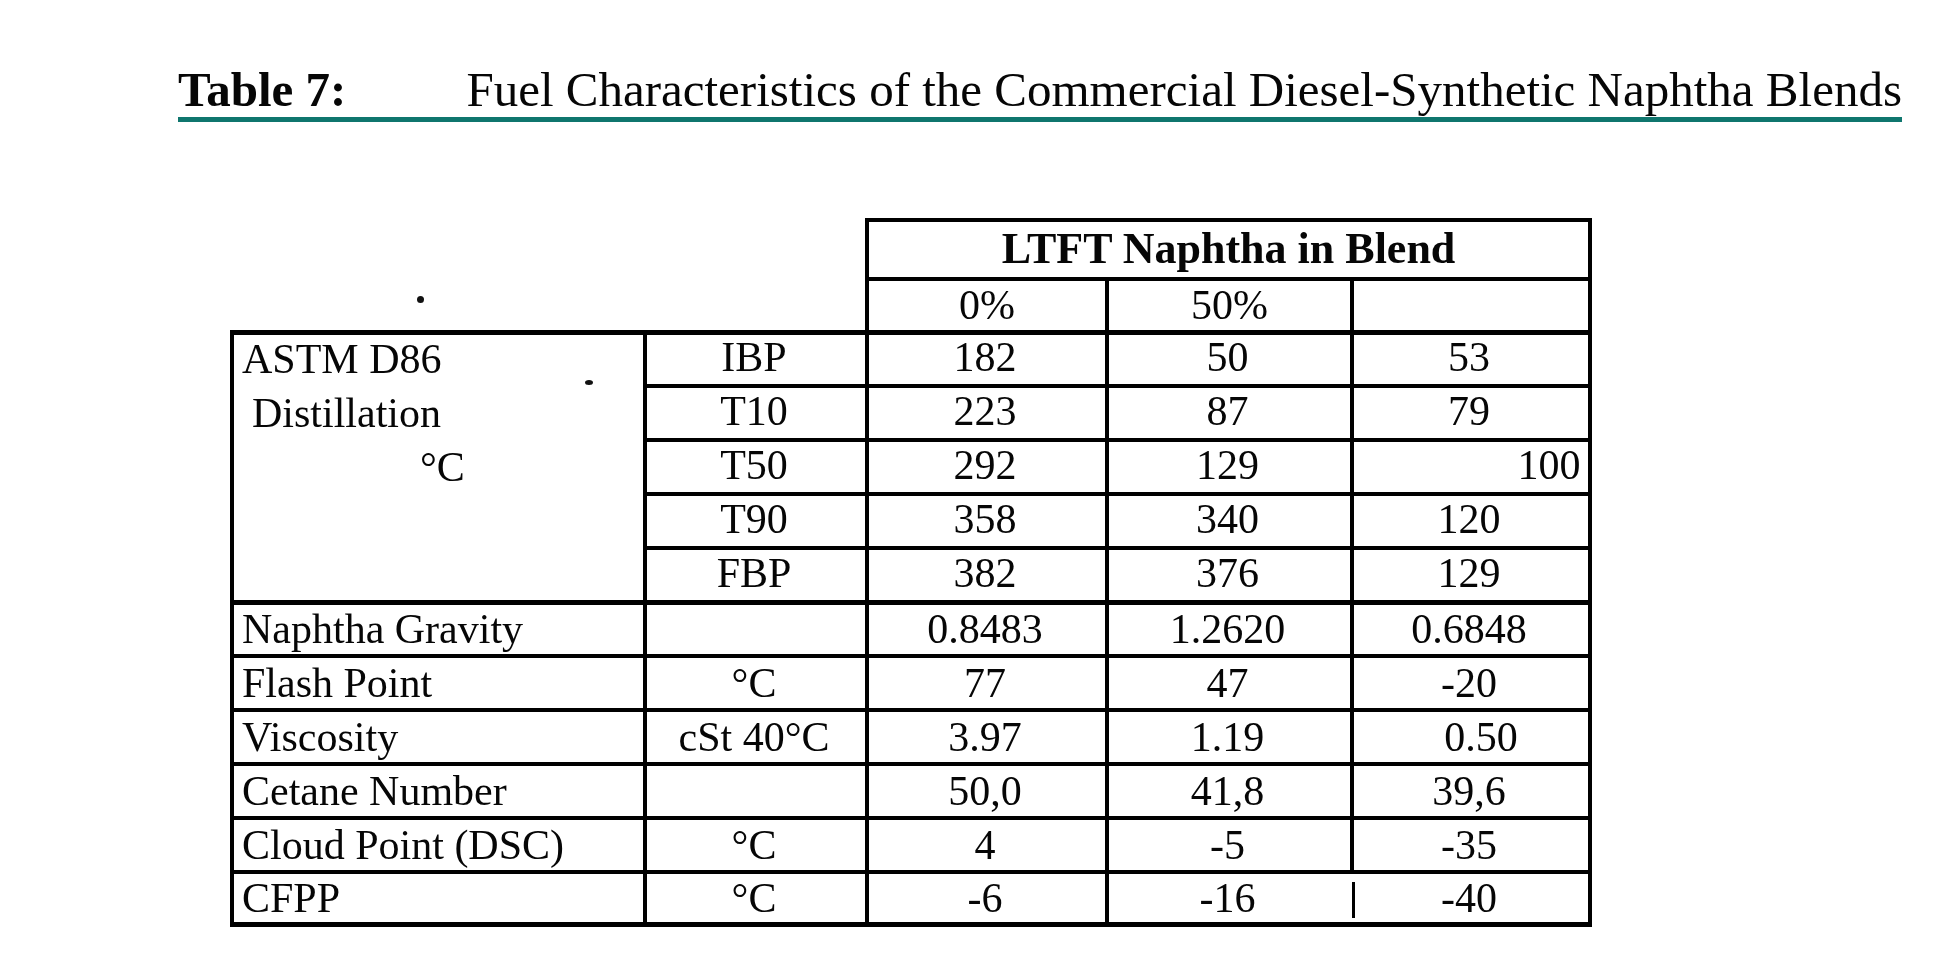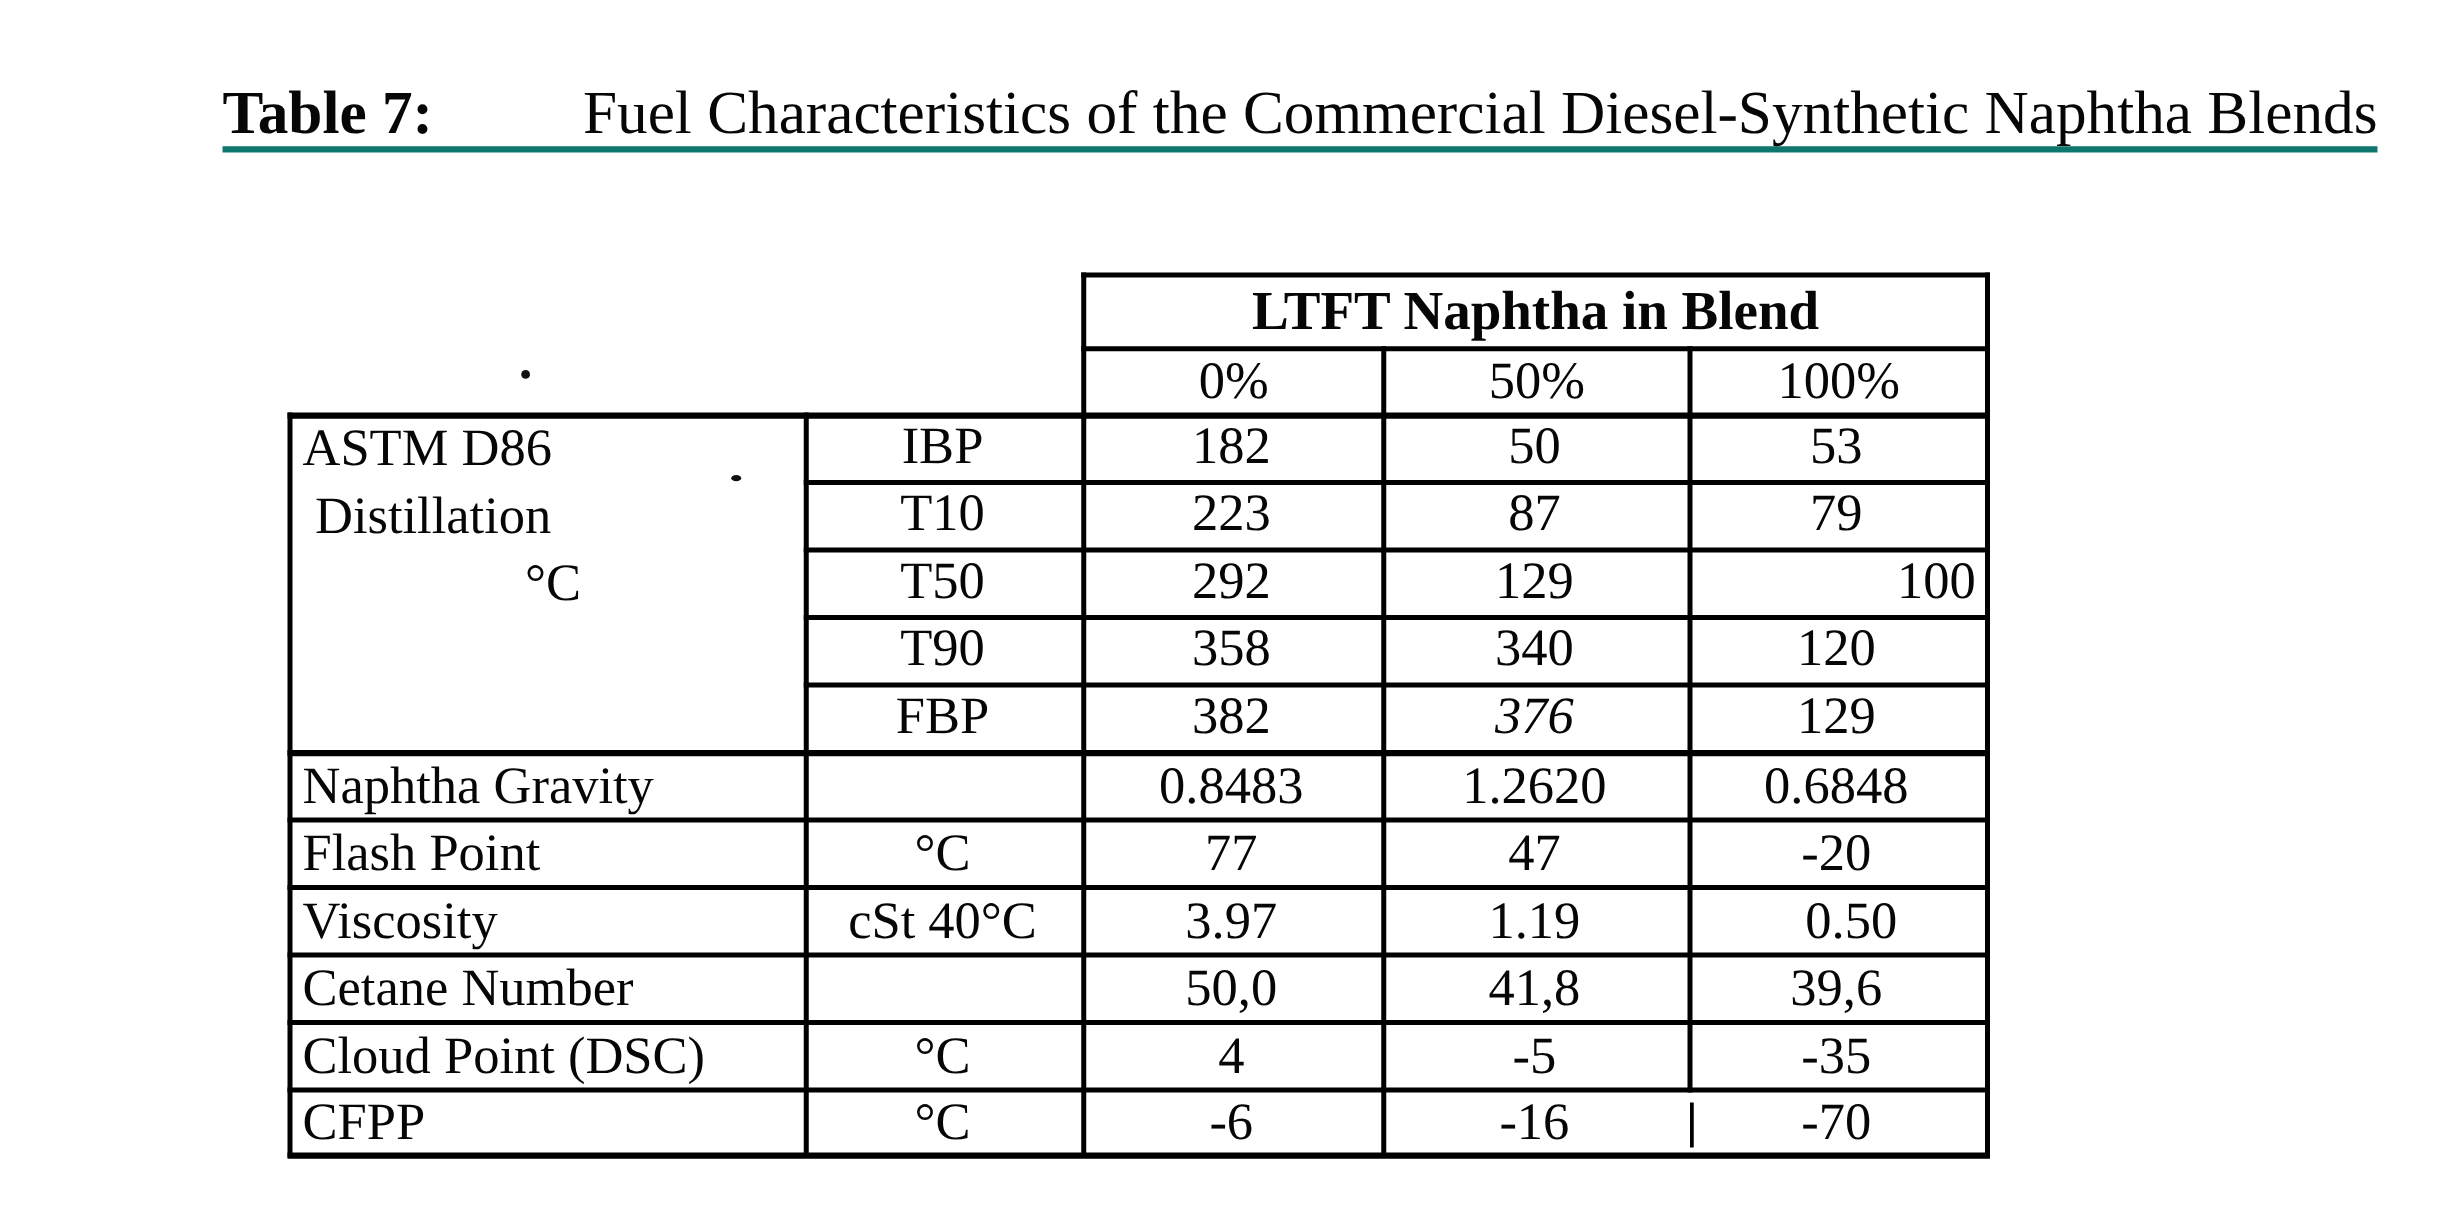--- a/index.html
+++ b/index.html
@@ -69,21 +69,20 @@
   <div class="vline" style="left:1350px;top:277px;height:597px;"></div>
   <div class="vline" style="left:1352px;top:882px;height:36px;width:3px;"></div>
   <div class="vline" style="left:1588px;top:218px;height:708px;"></div>
 
   <div class="speck" style="left:417px;top:296px;width:7px;height:7px;"></div>
   <div class="speck" style="left:585px;top:380px;width:8px;height:5px;"></div>
 
   <div class="cell group-head" style="left:865px;top:220px;width:727px;height:57px;">LTFT Naphtha in Blend</div>
   <div class="cell" style="left:869px;top:279px;width:236px;height:51px;">0%</div>
   <div class="cell" style="left:1109px;top:279px;width:241px;height:51px;">50%</div>
-  <div class="cell" style="left:1354px;top:279px;width:234px;height:51px;">100%</div>
 
   <div class="cell left" style="left:242px;top:334px;width:396px;height:50px;">ASTM D86</div>
   <div class="cell left" style="left:252px;top:388px;width:386px;height:50px;">Distillation</div>
   <div class="cell left" style="left:420px;top:442px;width:218px;height:50px;">°C</div>
 
   <div class="cell" style="left:647px;top:332px;width:214px;height:50px;">IBP</div>
   <div class="cell" style="left:869px;top:332px;width:232px;height:50px;">182</div>
   <div class="cell" style="left:1109px;top:332px;width:237px;height:50px;">50</div>
   <div class="cell" style="left:1354px;top:332px;width:230px;height:50px;">53</div>
 
@@ -97,21 +96,21 @@
   <div class="cell" style="left:1109px;top:440px;width:237px;height:50px;">129</div>
   <div class="cell" style="left:1434px;top:440px;width:230px;height:50px;">100</div>
 
   <div class="cell" style="left:647px;top:494px;width:214px;height:50px;">T90</div>
   <div class="cell" style="left:869px;top:494px;width:232px;height:50px;">358</div>
   <div class="cell" style="left:1109px;top:494px;width:237px;height:50px;">340</div>
   <div class="cell" style="left:1354px;top:494px;width:230px;height:50px;">120</div>
 
   <div class="cell" style="left:647px;top:548px;width:214px;height:50px;">FBP</div>
   <div class="cell" style="left:869px;top:548px;width:232px;height:50px;">382</div>
-  <div class="cell" style="left:1109px;top:548px;width:237px;height:50px;font-style:italic;">376</div>
+  <div class="cell" style="left:1109px;top:548px;width:237px;height:50px;">376</div>
   <div class="cell" style="left:1354px;top:548px;width:230px;height:50px;">129</div>
 
   <div class="cell left" style="left:242px;top:604px;width:396px;height:50px;">Naphtha Gravity</div>
   <div class="cell" style="left:647px;top:604px;width:214px;height:50px;"></div>
   <div class="cell" style="left:869px;top:604px;width:232px;height:50px;">0.8483</div>
   <div class="cell" style="left:1109px;top:604px;width:237px;height:50px;">1.2620</div>
   <div class="cell" style="left:1354px;top:604px;width:230px;height:50px;">0.6848</div>
 
   <div class="cell left" style="left:242px;top:658px;width:396px;height:50px;">Flash Point</div>
   <div class="cell" style="left:647px;top:658px;width:214px;height:50px;">°C</div>
@@ -134,15 +133,15 @@
   <div class="cell left" style="left:242px;top:820px;width:396px;height:50px;">Cloud Point (DSC)</div>
   <div class="cell" style="left:647px;top:820px;width:214px;height:50px;">°C</div>
   <div class="cell" style="left:869px;top:820px;width:232px;height:50px;">4</div>
   <div class="cell" style="left:1109px;top:820px;width:237px;height:50px;">-5</div>
   <div class="cell" style="left:1354px;top:820px;width:230px;height:50px;">-35</div>
 
   <div class="cell left" style="left:242px;top:874px;width:396px;height:48px;">CFPP</div>
   <div class="cell" style="left:647px;top:874px;width:214px;height:48px;">°C</div>
   <div class="cell" style="left:869px;top:874px;width:232px;height:48px;">-6</div>
   <div class="cell" style="left:1109px;top:874px;width:237px;height:48px;">-16</div>
-  <div class="cell" style="left:1354px;top:874px;width:230px;height:48px;">-70</div>
+  <div class="cell" style="left:1354px;top:874px;width:230px;height:48px;">-40</div>
 
 </div>
 
 </body></html>

